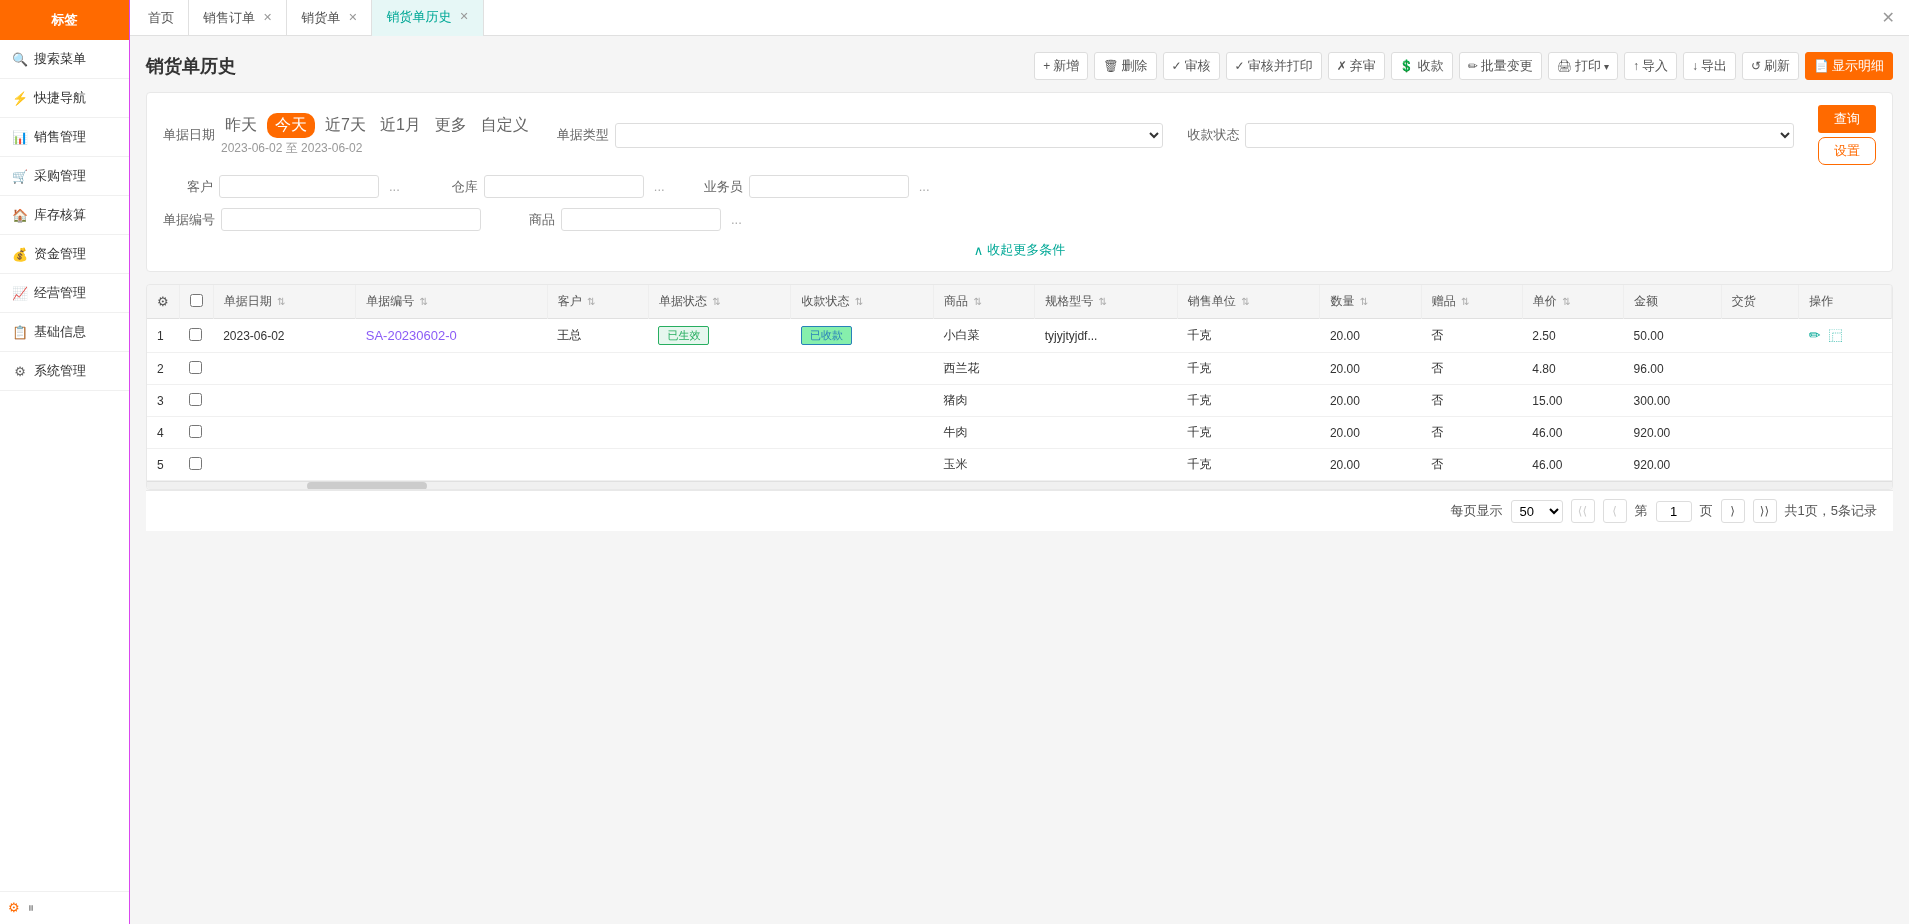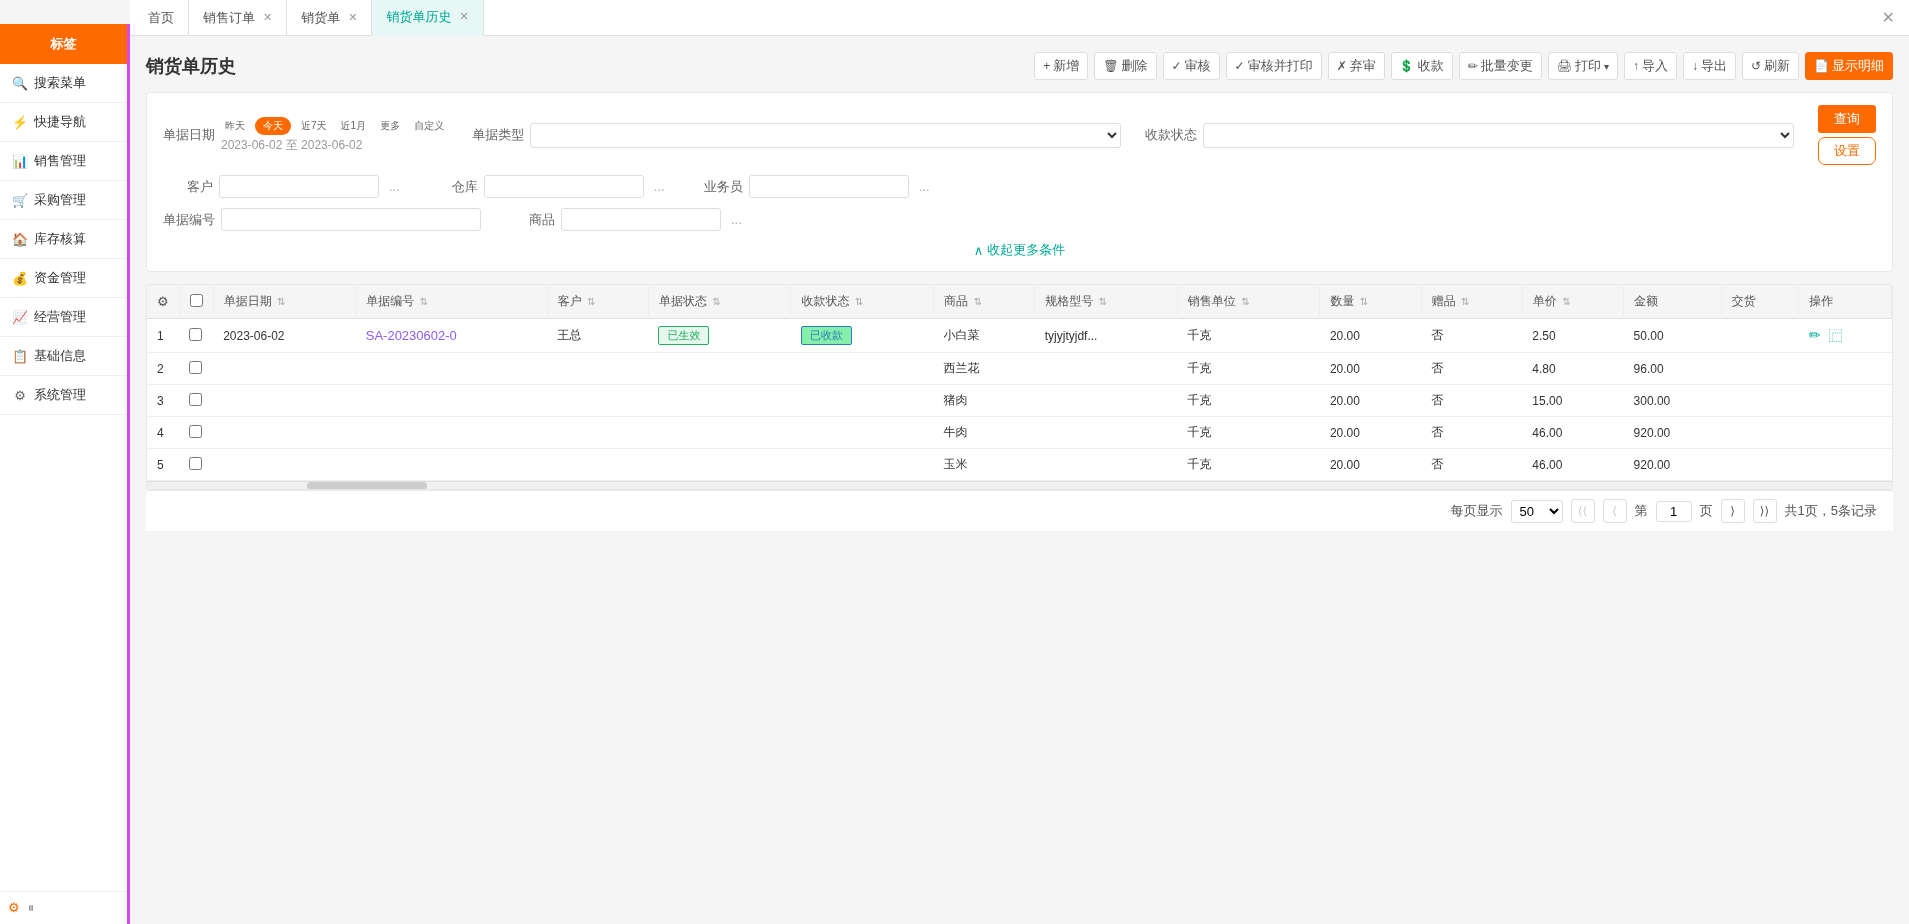--- a/index.html
+++ b/index.html
@@ -2,25 +2,24 @@
 <html><head>
   <meta charset="utf-8">
   <style>
     * { box-sizing: border-box; margin: 0; padding: 0; font-family: 'Microsoft YaHei', Arial, sans-serif; font-size: 13px; }
     body { display: flex; height: 924px; overflow: hidden; background: #f5f5f5; }
 
     
     .sidebar {
       width: 130px;
       background: #fff;
-      border-right: 3px solid #d946ef;
+      border-right: 1px solid #d946ef;
       display: flex;
       flex-direction: column;
       flex-shrink: 0;
-      margin-top: 24px;
     }
     .sidebar-header {
       height: 40px;
       background: #ff6a00;
       display: flex;
       align-items: center;
       justify-content: center;
       color: #fff;
       font-size: 14px;
       font-weight: bold;
@@ -160,21 +159,21 @@
       outline: none;
     }
     .date-shortcuts {
       display: flex;
       gap: 6px;
       align-items: center;
     }
     .date-shortcut {
       cursor: pointer;
       color: #666;
-      font-size: 10px;
+      font-size: 16px;
       padding: 2px 4px;
       border-radius: 2px;
     }
     .date-shortcut.active {
       color: #fff;
       background: #ff6a00;
       border-radius: 10px;
       padding: 2px 8px;
     }
     .date-range { font-size: 12px; color: #999; margin-top: 2px; }

